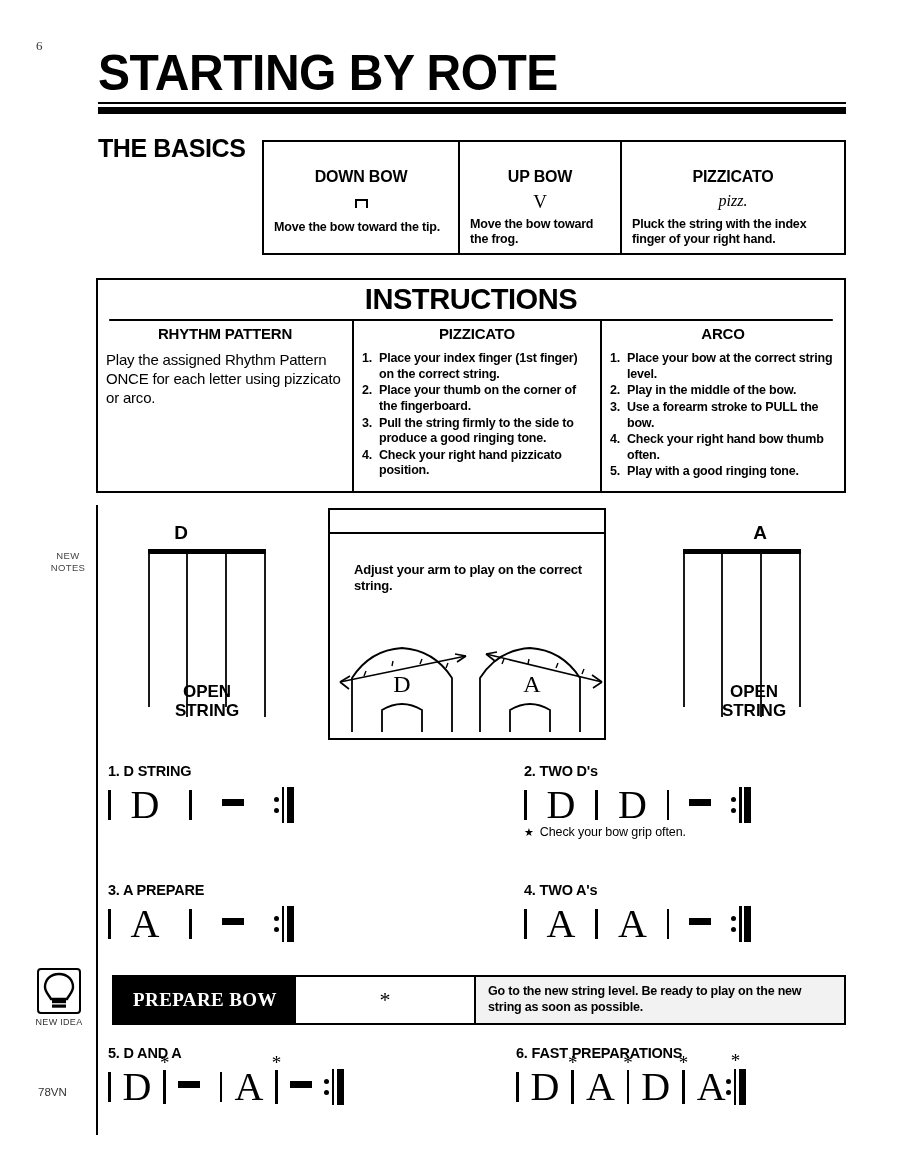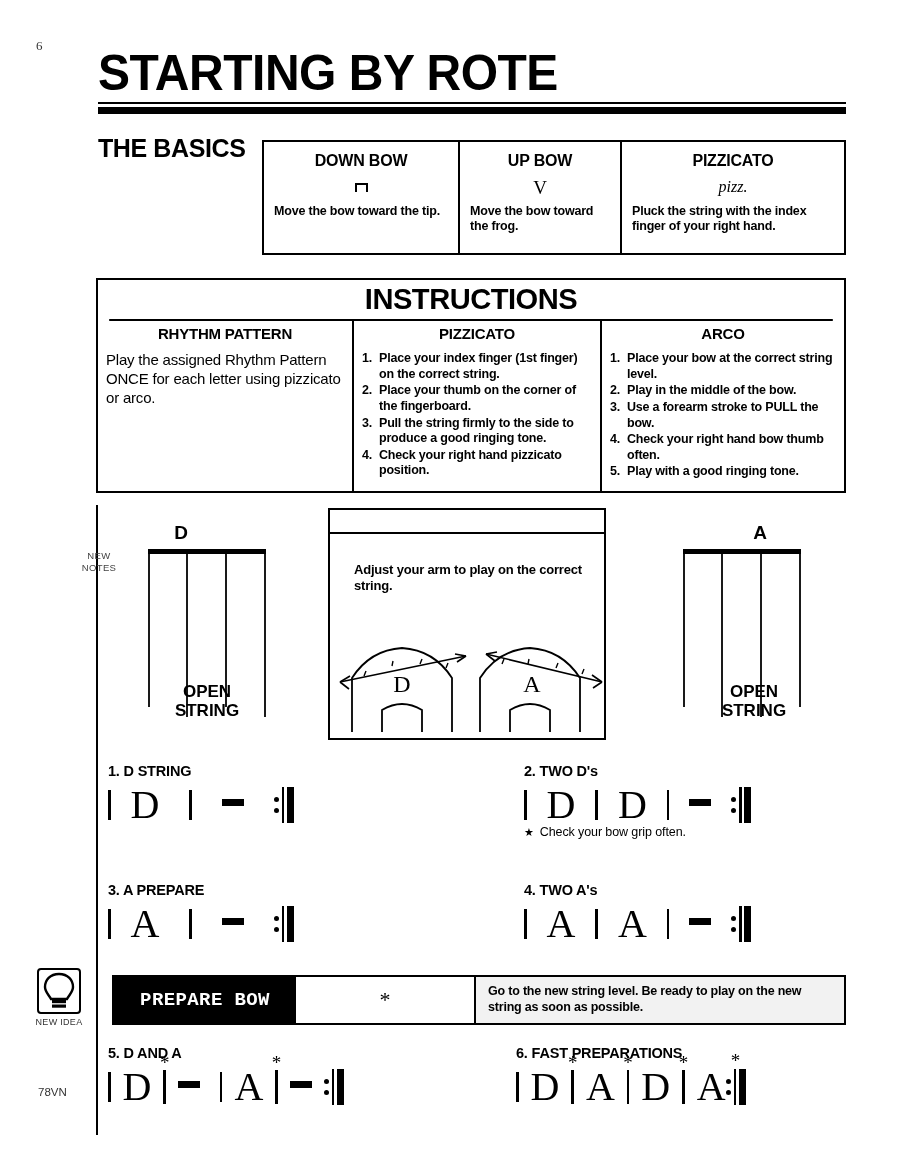--- a/index.html
+++ b/index.html
@@ -59,21 +59,21 @@
   .basics-table {
     position: absolute;
     left: 262px; top: 140px;
     width: 584px; height: 115px;
     border: 2px solid #000;
     display: flex;
     box-sizing: border-box;
   }
   .basics-cell {
     box-sizing: border-box;
-    padding: 10px 10px 6px 10px;
+    padding: 26px 10px 6px 10px;
     border-right: 2px solid #000;
     display: flex; flex-direction: column;
   }
   .basics-cell:last-child { border-right: none; }
   .bc-1 { width: 196px; }
   .bc-2 { width: 162px; }
   .bc-3 { width: 222px; }
   .bc-title {
     text-align: center;
     font-size: 16px; font-weight: bold;
@@ -169,21 +169,20 @@
   }
   .new-notes-label {
     position: absolute;
     left: 44px; top: 550px;
     width: 48px;
     text-align: center;
     font-size: 9.5px;
     letter-spacing: 0.4px;
     line-height: 1.25;
     color: #444;
-    margin-left: 31px;
   }
 
   
   .fb { position: absolute; }
   .fb-letter {
     position: absolute;
     top: 0; width: 100%;
     text-align: center;
     font-size: 19px; font-weight: bold;
   }
@@ -338,21 +337,21 @@
     width: 734px; height: 50px;
     border: 2px solid #000;
     box-sizing: border-box;
     display: flex;
   }
   .banner-title {
     width: 182px;
     background: #000;
     color: #fff;
     display: flex; align-items: center; justify-content: center;
-    font-family: Liberation Mono, monospace;
+    font-family: Liberation Serif, serif;
     font-weight: bold;
     font-size: 19px;
     letter-spacing: 0.4px;
   }
   .banner-sym {
     width: 178px;
     border-right: 2px solid #000;
     display: flex; align-items: center; justify-content: center;
     font-size: 22px;
     font-family: "Liberation Serif", serif;

